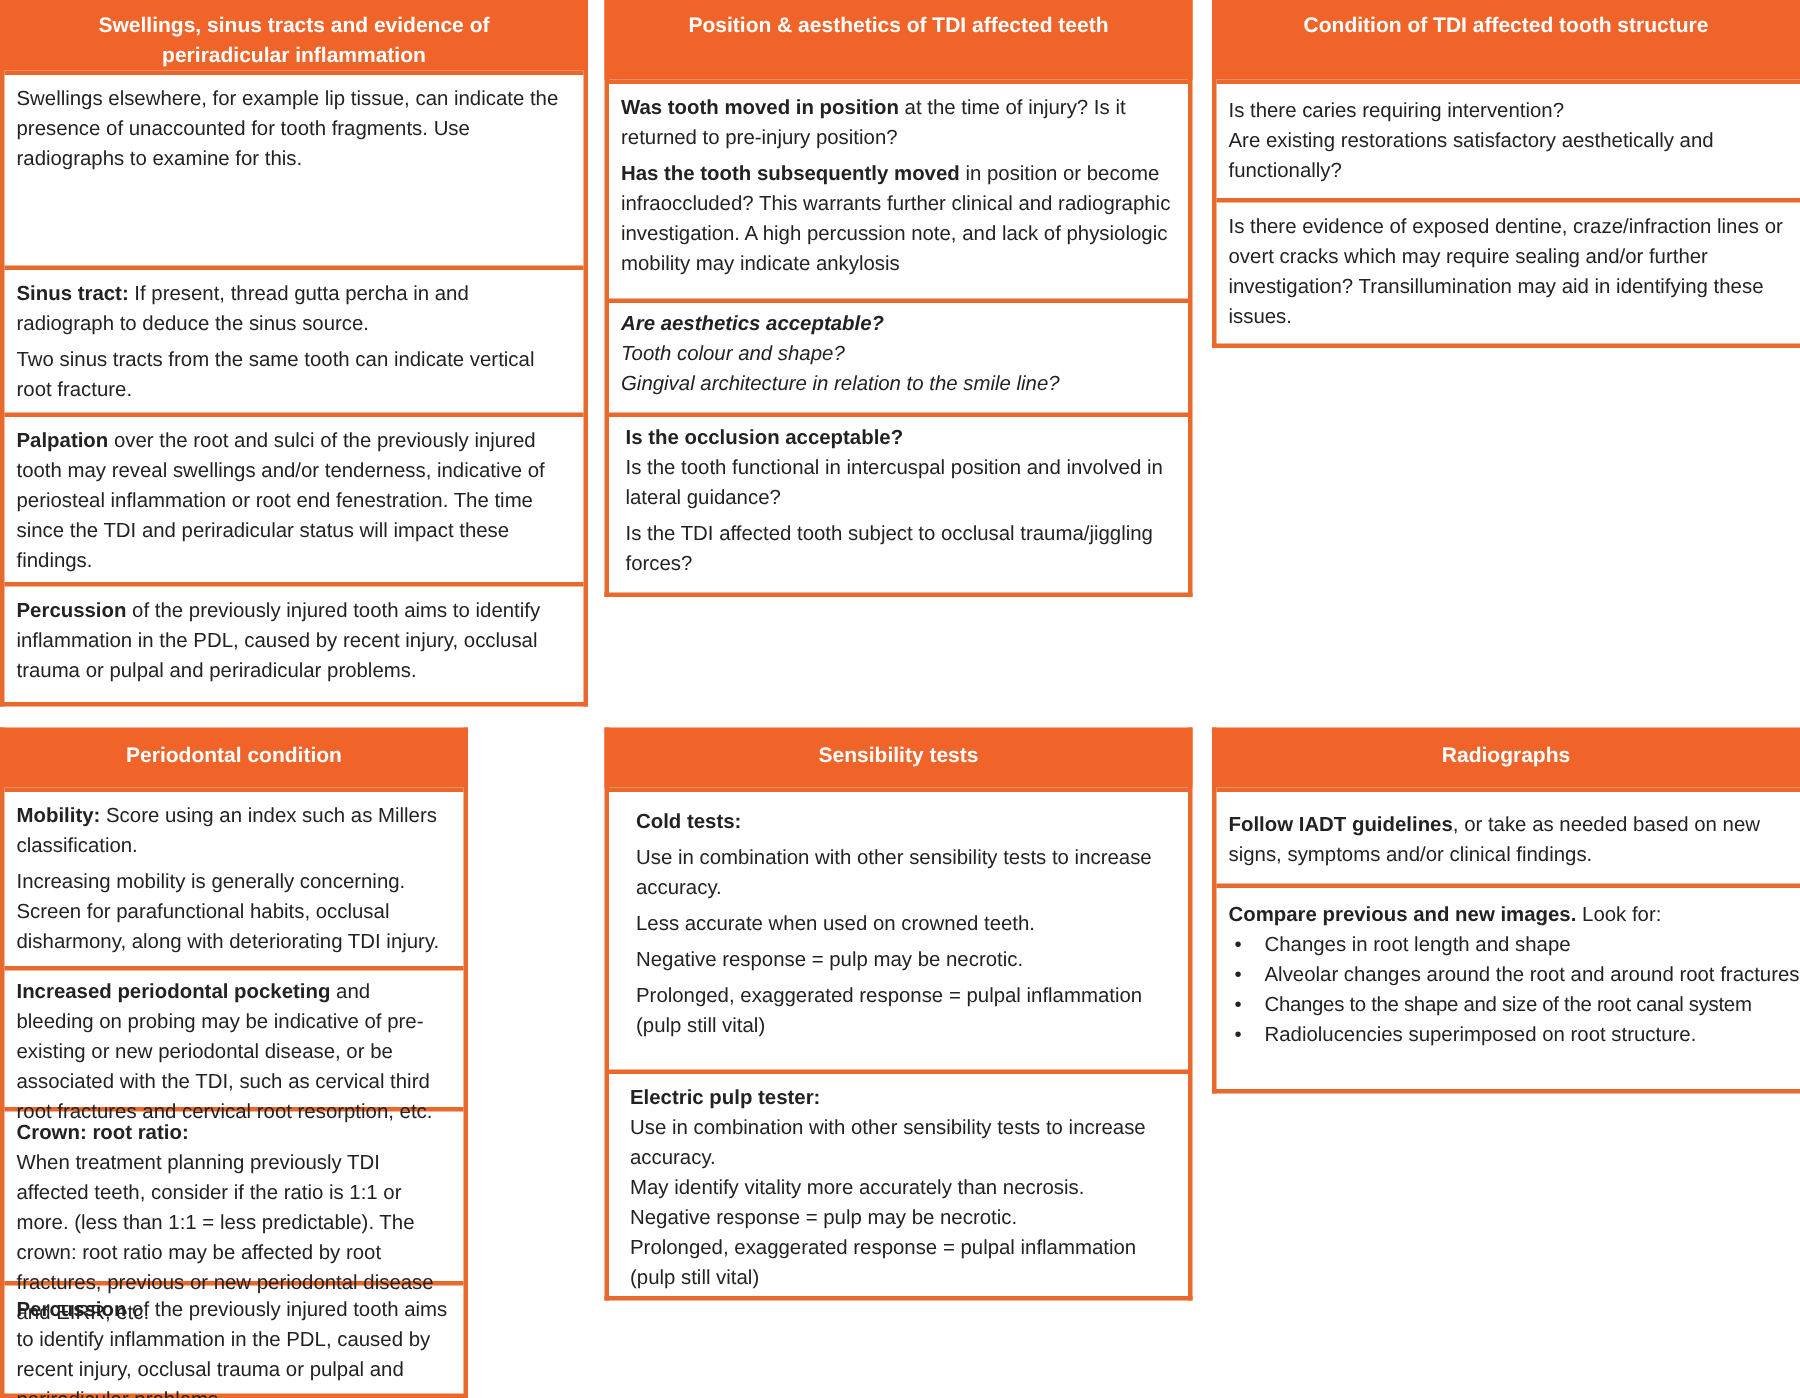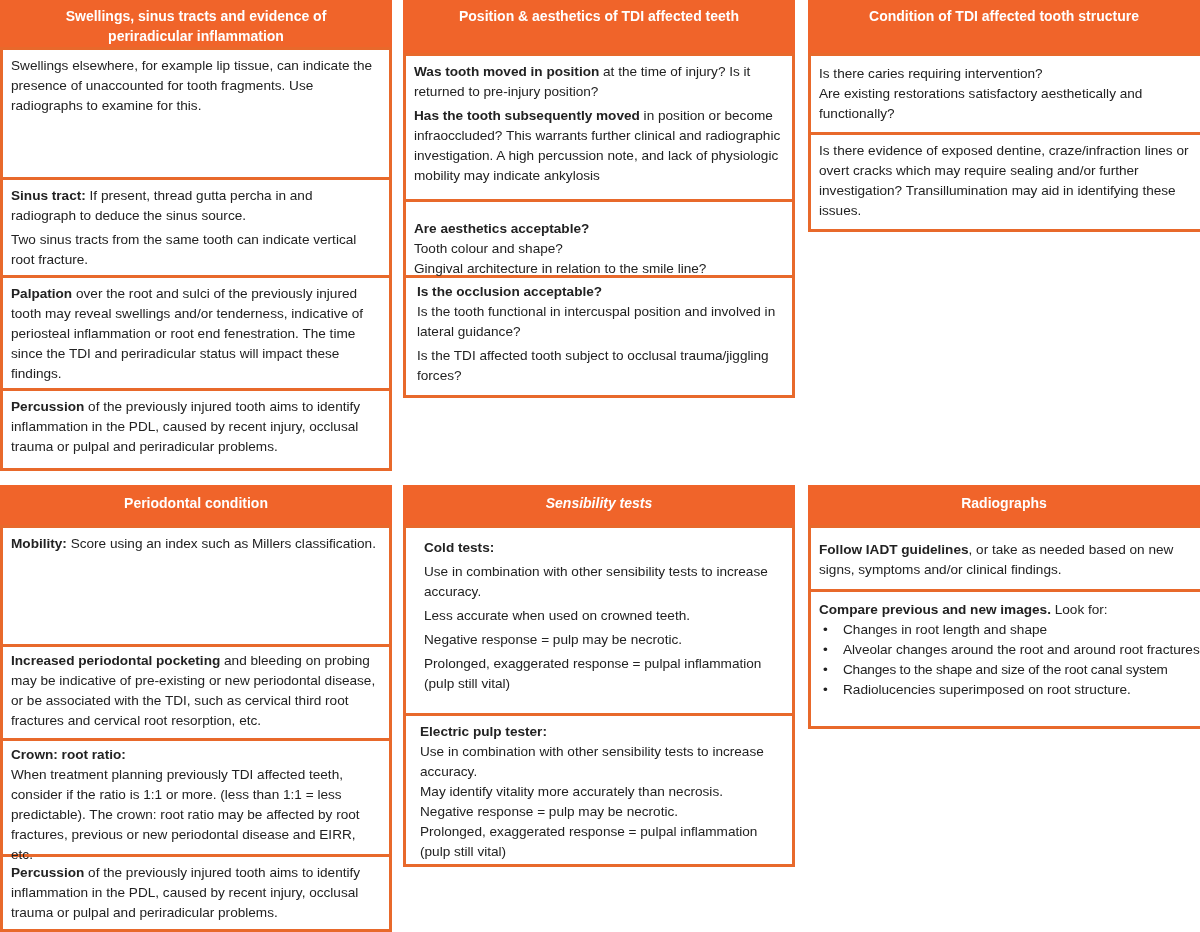--- a/index.html
+++ b/index.html
@@ -60,21 +60,21 @@
     <p><span class="b">Percussion</span><span> of the previously injured tooth aims to identify inflammation in the PDL, caused by recent injury, occlusal trauma or pulpal and periradicular problems.</span></p>
   </div>
 </div>
 
 <div class="panel" style="left:403px;top:0;width:392px;height:398px;">
   <div class="panel-header" style="height:53px;padding:6px 10px 0;">Position &amp; aesthetics of TDI affected teeth</div>
   <div class="box" style="height:146px;">
     <p><span class="b">Was tooth moved in position</span><span> at the time of injury? Is it returned to pre-injury position?</span></p>
     <p><span class="b">Has the tooth subsequently moved</span><span> in position or become infraoccluded? This warrants further clinical and radiographic investigation. A high percussion note, and lack of physiologic mobility may indicate ankylosis</span></p>
   </div>
-  <div class="box" style="height:76px;padding-top:17px;">
+  <div class="box" style="height:76px;padding-top:4px;font-style:italic;">
     <p class="tight"><span class="b">Are aesthetics acceptable?</span></p>
     <p class="tight"><span>Tooth colour and shape?</span></p>
     <p class="tight"><span>Gingival architecture in relation to the smile line?</span></p>
   </div>
   <div class="box" style="height:120px;padding-top:4px;padding-left:11px;">
     <p class="tight"><span class="b">Is the occlusion acceptable?</span></p>
     <p><span>Is the tooth functional in intercuspal position and involved in lateral guidance?</span></p>
     <p><span>Is the TDI affected tooth subject to occlusal trauma/jiggling forces?</span></p>
   </div>
 </div>
@@ -83,39 +83,40 @@
   <div class="panel-header" style="height:53px;padding:6px 10px 0;margin-right:0;">Condition of TDI affected tooth structure</div>
   <div class="box" style="height:79px;padding-top:8px;">
     <p class="tight"><span>Is there caries requiring intervention?</span></p>
     <p class="tight"><span>Are existing restorations satisfactory aesthetically and functionally?</span></p>
   </div>
   <div class="box" style="height:100px;">
     <p><span>Is there evidence of exposed dentine, craze/infraction lines or overt cracks which may require sealing and/or further investigation? Transillumination may aid in identifying these issues.</span></p>
   </div>
 </div>
 
-<div class="panel" style="left:0;top:485px;width:392px;height:447px;">
+<div class="panel" style="left:0;top:485px;width:312px;height:447px;">
   <div class="panel-header" style="height:40px;padding:8px 10px 0;">Periodontal condition</div>
   <div class="box" style="height:119px;">
     <p><span class="b">Mobility:</span><span> Score using an index such as Millers classification.</span></p>
+    <p><span>Increasing mobility is generally concerning.  Screen for parafunctional habits, occlusal disharmony, along with deteriorating TDI injury.</span></p>
   </div>
   <div class="box" style="height:94px;padding-top:4px;">
     <p><span class="b">Increased periodontal pocketing</span><span> and bleeding on probing may be indicative of pre-existing or new periodontal disease, or be associated with the TDI, such as cervical third root fractures and cervical root resorption, etc.</span></p>
   </div>
   <div class="box" style="height:116px;padding-top:4px;">
     <p class="tight"><span class="b">Crown: root ratio:</span></p>
     <p class="tight"><span>When treatment planning previously TDI affected teeth, consider if the ratio is 1:1 or more. (less than 1:1 = less predictable).  The crown: root ratio may be affected by root fractures, previous or new periodontal disease and  EIRR, etc.</span></p>
   </div>
   <div class="box" style="height:78px;">
     <p><span class="b">Percussion</span><span> of the previously injured tooth aims to identify inflammation in the PDL, caused by recent injury, occlusal trauma or pulpal and periradicular problems.</span></p>
   </div>
 </div>
 
 <div class="panel" style="left:403px;top:485px;width:392px;height:382px;">
-  <div class="panel-header" style="height:40px;padding:8px 21px 0;font-style:italic;">Sensibility tests</div>
+  <div class="panel-header" style="height:40px;padding:8px 21px 0;">Sensibility tests</div>
   <div class="box" style="height:188px;padding-top:10px;padding-left:18px;">
     <p><span class="b">Cold tests:</span></p>
     <p><span>Use in combination with other sensibility tests to increase accuracy.</span></p>
     <p><span>Less accurate when used on crowned teeth.</span></p>
     <p><span>Negative response = pulp may be necrotic.</span></p>
     <p><span>Prolonged, exaggerated response = pulpal inflammation (pulp still vital)</span></p>
   </div>
   <div class="box" style="height:151px;padding-top:6px;padding-left:14px;">
     <p class="tight"><span class="b">Electric pulp tester:</span></p>
     <p class="tight"><span>Use in combination with other sensibility tests to increase accuracy.</span></p>

